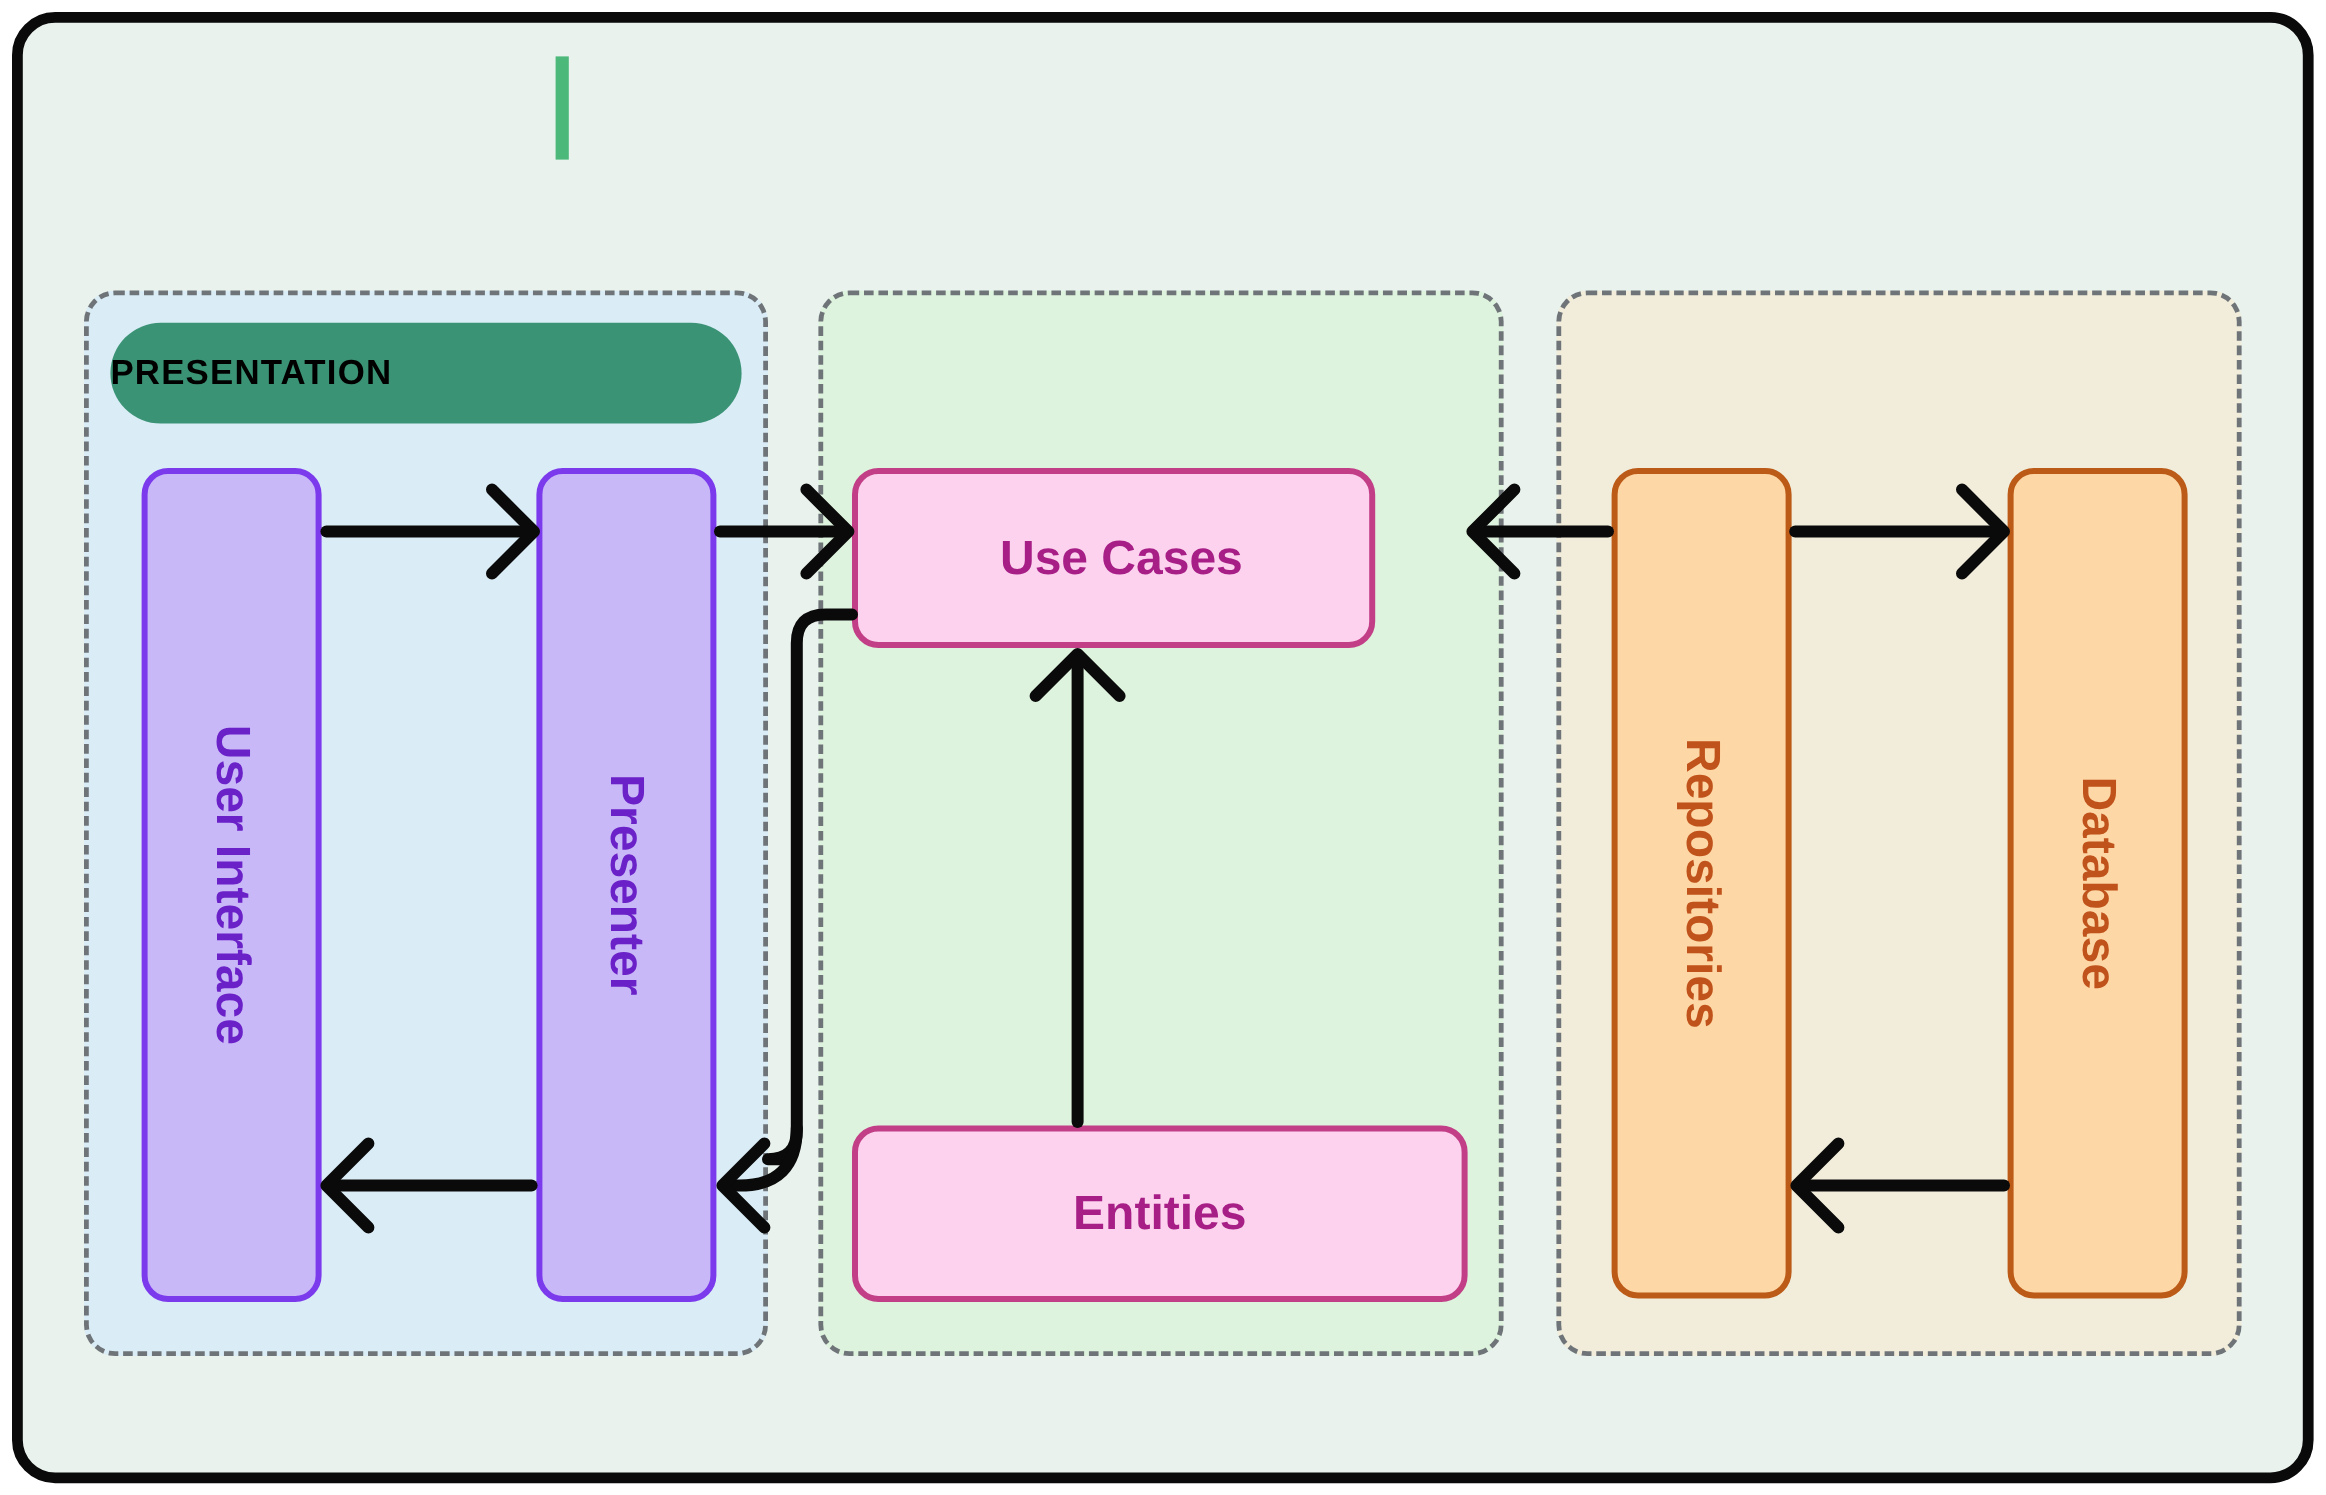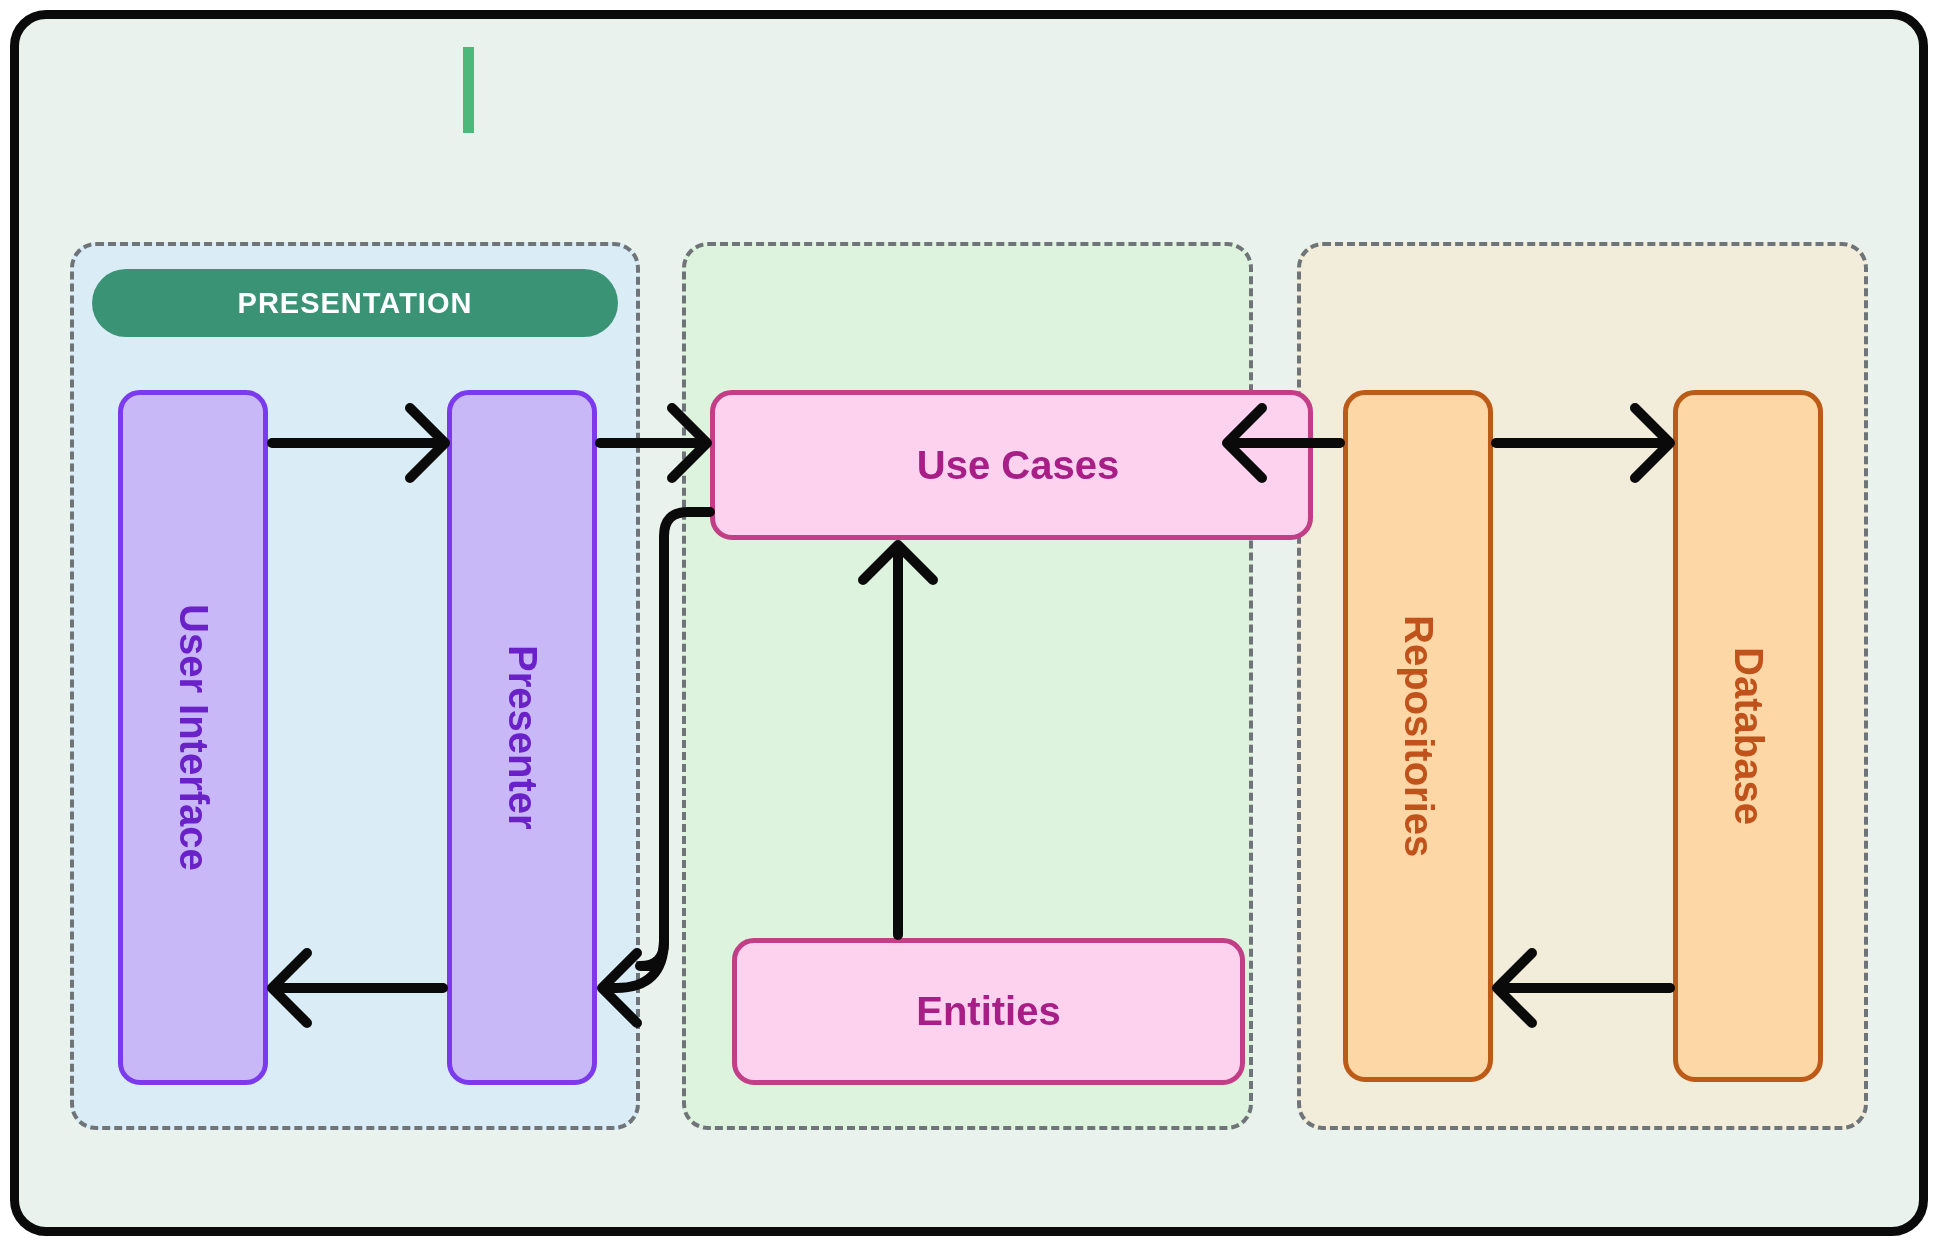--- a/index.html
+++ b/index.html
@@ -42,30 +42,30 @@
     border: 4px dashed #6f7478;
     border-radius: 26px;
     box-sizing: border-box;
   }
   .layer-presentation { left: 70px;   width: 570px; background: #daedf7; }
   .layer-domain       { left: 682px;  width: 571px; background: #def3de; }
   .layer-data         { left: 1297px; width: 571px; background: #f1edda; }
   .pill {
     position: absolute;
     top: 269px;
-    height: 68px;
+    height: 84px;
     border-radius: 42px;
     background: #3b9375;
-    color: #ffffff;
+    color: #000000;
     font-size: 29px;
     font-weight: bold;
     letter-spacing: 1px;
     display: flex;
     align-items: center;
-    justify-content: center;
+    justify-content: flex-start;
   }
   .pill-presentation { left: 92px;   width: 526px; }
   .pill-domain       { left: 704px;  width: 527px; }
   .pill-data         { left: 1319px; width: 527px; }
   .node {
     position: absolute;
     box-sizing: border-box;
     border-radius: 22px;
     border: 5px solid;
     display: flex;
@@ -77,22 +77,22 @@
   .node-purple { background: #c9b8f8; border-color: #7c3aed; color: #6b21c8; }
   .node-pink   { background: #fcd2ee; border-color: #c23f87; color: #a61e86; }
   .node-orange { background: #fdd7a5; border-color: #bc5a17; color: #c0521b; }
   .vlabel {
     writing-mode: vertical-rl;
     text-orientation: mixed;
     white-space: nowrap;
   }
   .node-user-interface { left: 118px;  top: 390px; width: 150px; height: 695px; }
   .node-presenter      { left: 447px;  top: 390px; width: 150px; height: 695px; }
-  .node-use-cases      { left: 710px;  top: 390px; width: 603px; height: 150px; padding-left: 13px; }
-  .node-entities       { left: 732px;  top: 938px; width: 513px; height: 147px; }
+  .node-use-cases      { left: 710px;  top: 390px; width: 436px; height: 150px; padding-left: 13px; }
+  .node-entities       { left: 710px;  top: 938px; width: 513px; height: 147px; }
   .node-repositories   { left: 1343px; top: 390px; width: 150px; height: 692px; }
   .node-database       { left: 1673px; top: 390px; width: 150px; height: 692px; }
   .arrows {
     position: absolute;
     left: 0; top: 0;
     width: 1938px; height: 1246px;
     pointer-events: none;
   }
   .arrows path {
     stroke: #0a0a0a;

